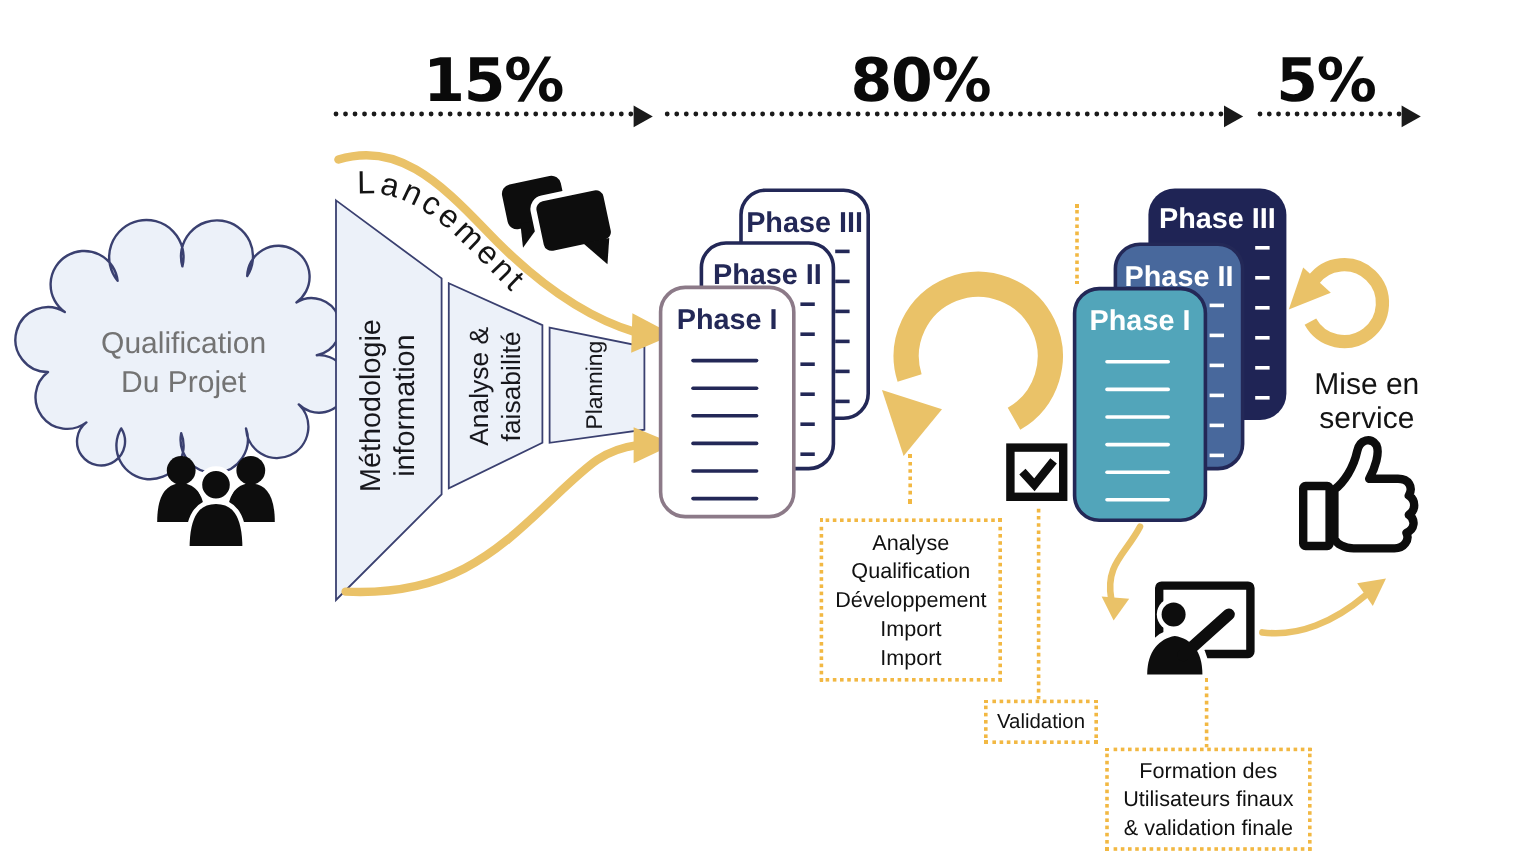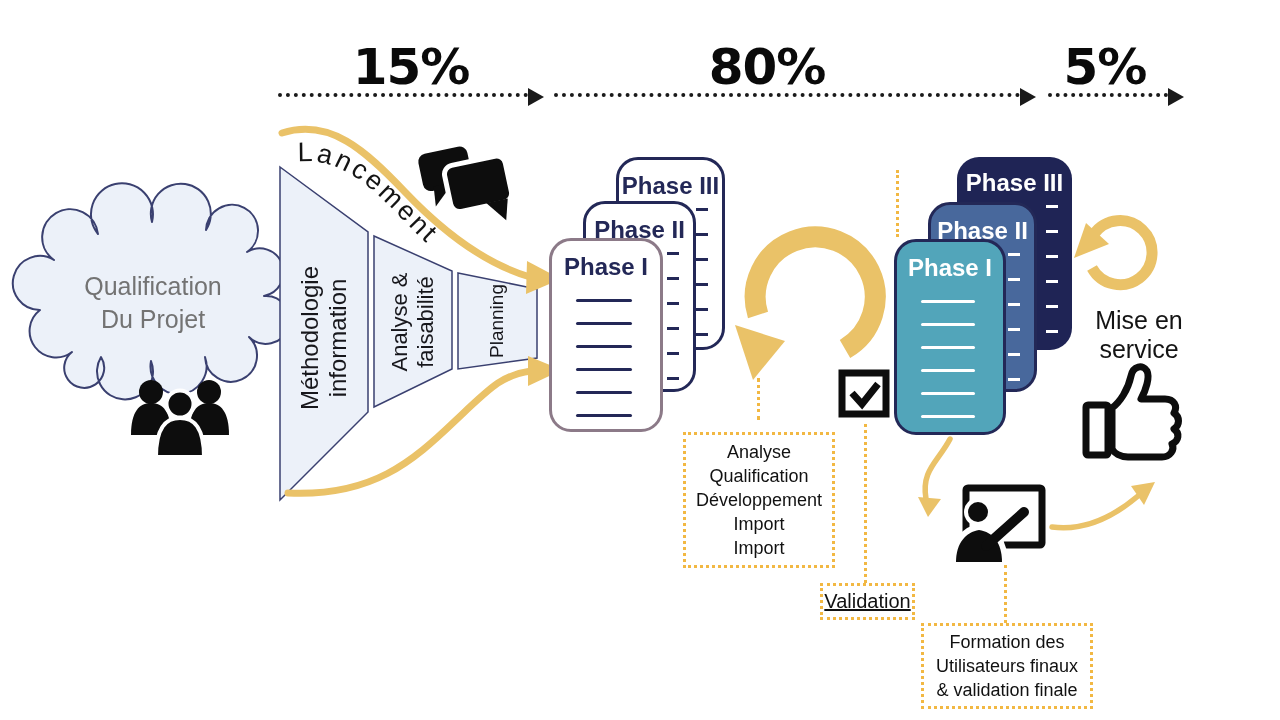--- a/index.html
+++ b/index.html
@@ -225,21 +225,21 @@
   <div class="vline" style="left:757px;top:378px;height:42px;"></div>
   <div class="callout" style="left:683px;top:432px;width:152px;padding:5px 0;font-size:18px;line-height:24px;z-index:6;">
     <span>Analyse</span><br>
     <span>Qualification</span><br>
     <span>Développement</span><br>
     <span>Import</span><br>
     <span>Import</span>
   </div>
 
   <div class="vline" style="left:864px;top:424px;height:159px;"></div>
-  <div class="callout" style="left:820px;top:583px;width:95px;height:37px;font-size:20px;line-height:31px;z-index:6;text-decoration:underline;">
+  <div class="callout" style="left:820px;top:583px;width:95px;height:37px;font-size:17px;line-height:31px;z-index:6;">
     <span>Validation</span>
   </div>
 
   <div class="vline" style="left:1004px;top:565px;height:58px;"></div>
   <div class="callout" style="left:921px;top:623px;width:172px;padding:4px 0;font-size:18px;line-height:24px;z-index:6;">
     <span>Formation des</span><br>
     <span>Utilisateurs finaux</span><br>
     <span>&amp; validation finale</span>
   </div>
 

